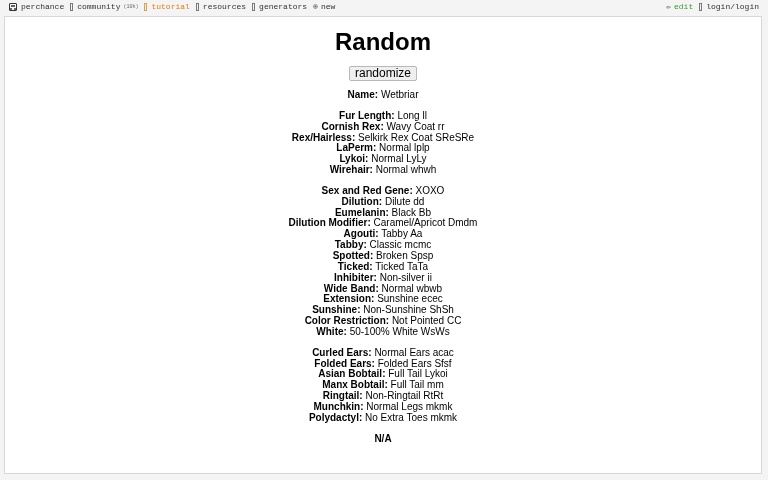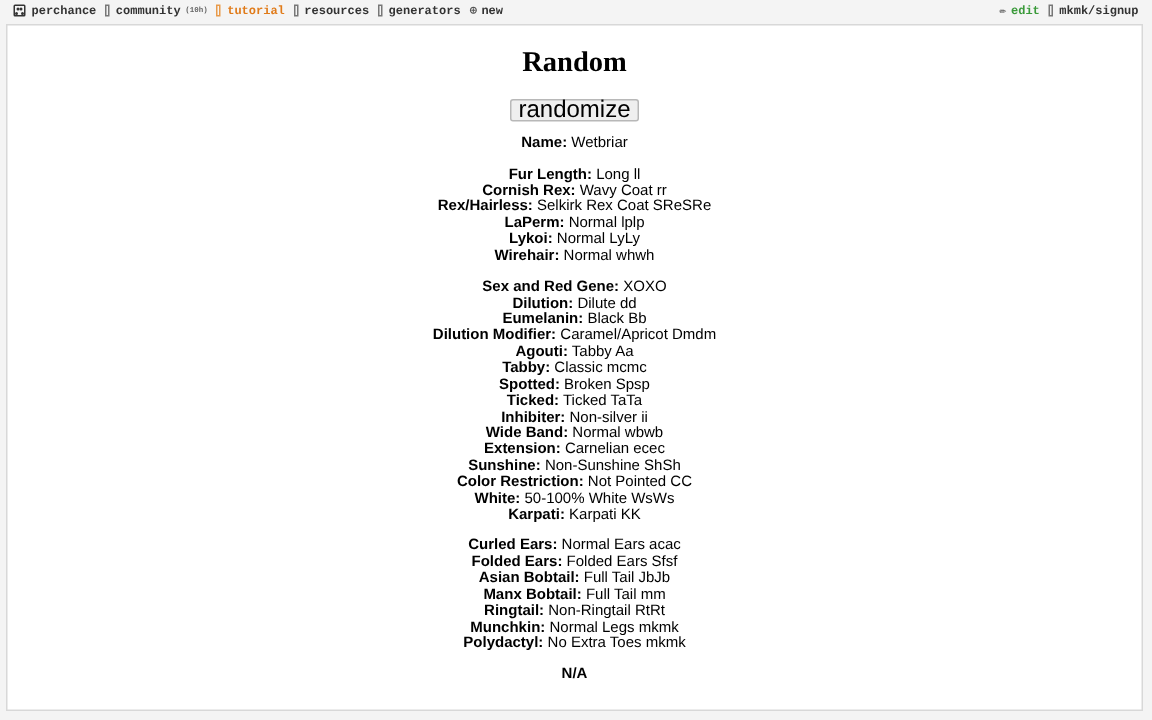--- a/index.html
+++ b/index.html
@@ -6,21 +6,21 @@
     body {
       width: 768px; height: 480px; overflow: hidden;
       background: #f4f4f4;
       font-family: "Liberation Sans", sans-serif;
       position: relative;
     }
     .topbar {
       position: absolute; left: 0; top: 0; width: 768px; height: 16px;
       font-family: "Liberation Mono", "DejaVu Sans Mono", monospace;
       font-size: 8px; color: #333;
-      display: flex; align-items: center; font-weight: bold;
+      display: flex; align-items: center;
     }
     .topbar .left { position: absolute; left: 9px; top: 2px; display: flex; align-items: center; }
     .topbar .right { position: absolute; right: 9px; top: 2px; display: flex; align-items: center; }
     .nav-item { display: inline-flex; align-items: center; margin-right: 6px; white-space: nowrap; }
     .nav-item .glyph { display: inline-block; margin-right: 3px; color: #555; }
     .nav-item .sub { font-size: 5px; margin-left: 3px; color: #666; }
     .dice {
       display: inline-block; width: 8px; height: 8px; border: 1px solid #333; border-radius: 1px;
       position: relative; margin-right: 4px; box-sizing: border-box;
     }
@@ -32,24 +32,24 @@
     .tofu { display: inline-block; width: 3px; height: 8px; border: 1px solid #777; box-sizing: border-box; margin-right: 4px; }
     .tofu.orange { border-color: #e89a4a; }
     .tutorial { color: #e07b1a; }
     .edit { color: #3a9a3a; }
     .frame {
       position: absolute; left: 4px; top: 16px; width: 758px; height: 458px;
       background: #fff; border: 1px solid #d8d8d8; box-sizing: border-box;
       overflow: hidden;
     }
     .content { text-align: center; color: #000; font-size: 10px; line-height: 10.85px; }
-    h1 { font-size: 19px; font-weight: bold; margin: 0; padding-top: 14px; line-height: 22px; font-family: Liberation Serif, serif; }
+    h1 { font-size: 24px; font-weight: bold; margin: 0; padding-top: 14px; line-height: 22px; }
     .btn {
       display: inline-block; margin-top: 13px; font-family: "Liberation Sans", sans-serif;
-      font-size: 16px; padding: 1px 5px; background: #efefef; border: 1px solid #b8b8b8;
+      font-size: 12px; padding: 1px 5px; background: #efefef; border: 1px solid #b8b8b8;
       border-radius: 2px; color: #000; line-height: 11px;
     }
     .group { margin-top: 10px; }
     .group.first { margin-top: 9px; text-align: center; }
     .row { white-space: nowrap; }
     .row b { font-weight: bold; }
     .na { font-weight: bold; margin-top: 10px; }
     .bottom-strip { position: absolute; left: 0; top: 474px; width: 768px; height: 6px; background: #f4f4f4; }
   </style>
 </head>
@@ -83,21 +83,21 @@
       <span>new</span>
     </span>
   </div>
   <div class="right">
     <span class="nav-item edit">
       <span class="glyph edit">✏</span>
       <span>edit</span>
     </span>
     <span class="nav-item" style="margin-right:0">
       <span class="tofu"></span>
-      <span>mkmk/signup</span>
+      <span>login/login</span>
     </span>
   </div>
 </div>
 
 <div class="frame">
   <div class="content">
     <h1>Random</h1>
     <div><button class="btn">randomize</button></div>
 
     <div class="group first">
@@ -117,31 +117,30 @@
       <div class="row"><b>Sex and Red Gene:</b> <span>XOXO</span></div>
       <div class="row"><b>Dilution:</b> <span>Dilute dd</span></div>
       <div class="row"><b>Eumelanin:</b> <span>Black Bb</span></div>
       <div class="row"><b>Dilution Modifier:</b> <span>Caramel/Apricot Dmdm</span></div>
       <div class="row"><b>Agouti:</b> <span>Tabby Aa</span></div>
       <div class="row"><b>Tabby:</b> <span>Classic mcmc</span></div>
       <div class="row"><b>Spotted:</b> <span>Broken Spsp</span></div>
       <div class="row"><b>Ticked:</b> <span>Ticked TaTa</span></div>
       <div class="row"><b>Inhibiter:</b> <span>Non-silver ii</span></div>
       <div class="row"><b>Wide Band:</b> <span>Normal wbwb</span></div>
-      <div class="row"><b>Extension:</b> <span>Carnelian ecec</span></div>
+      <div class="row"><b>Extension:</b> <span>Sunshine ecec</span></div>
       <div class="row"><b>Sunshine:</b> <span>Non-Sunshine ShSh</span></div>
       <div class="row"><b>Color Restriction:</b> <span>Not Pointed CC</span></div>
       <div class="row"><b>White:</b> <span>50-100% White WsWs</span></div>
-      <div class="row"><b>Karpati:</b> <span>Karpati KK</span></div>
     </div>
 
     <div class="group">
       <div class="row"><b>Curled Ears:</b> <span>Normal Ears acac</span></div>
       <div class="row"><b>Folded Ears:</b> <span>Folded Ears Sfsf</span></div>
-      <div class="row"><b>Asian Bobtail:</b> <span>Full Tail JbJb</span></div>
+      <div class="row"><b>Asian Bobtail:</b> <span>Full Tail Lykoi</span></div>
       <div class="row"><b>Manx Bobtail:</b> <span>Full Tail mm</span></div>
       <div class="row"><b>Ringtail:</b> <span>Non-Ringtail RtRt</span></div>
       <div class="row"><b>Munchkin:</b> <span>Normal Legs mkmk</span></div>
       <div class="row"><b>Polydactyl:</b> <span>No Extra Toes mkmk</span></div>
     </div>
 
     <div class="na">N/A</div>
 
   </div>
 </div>

